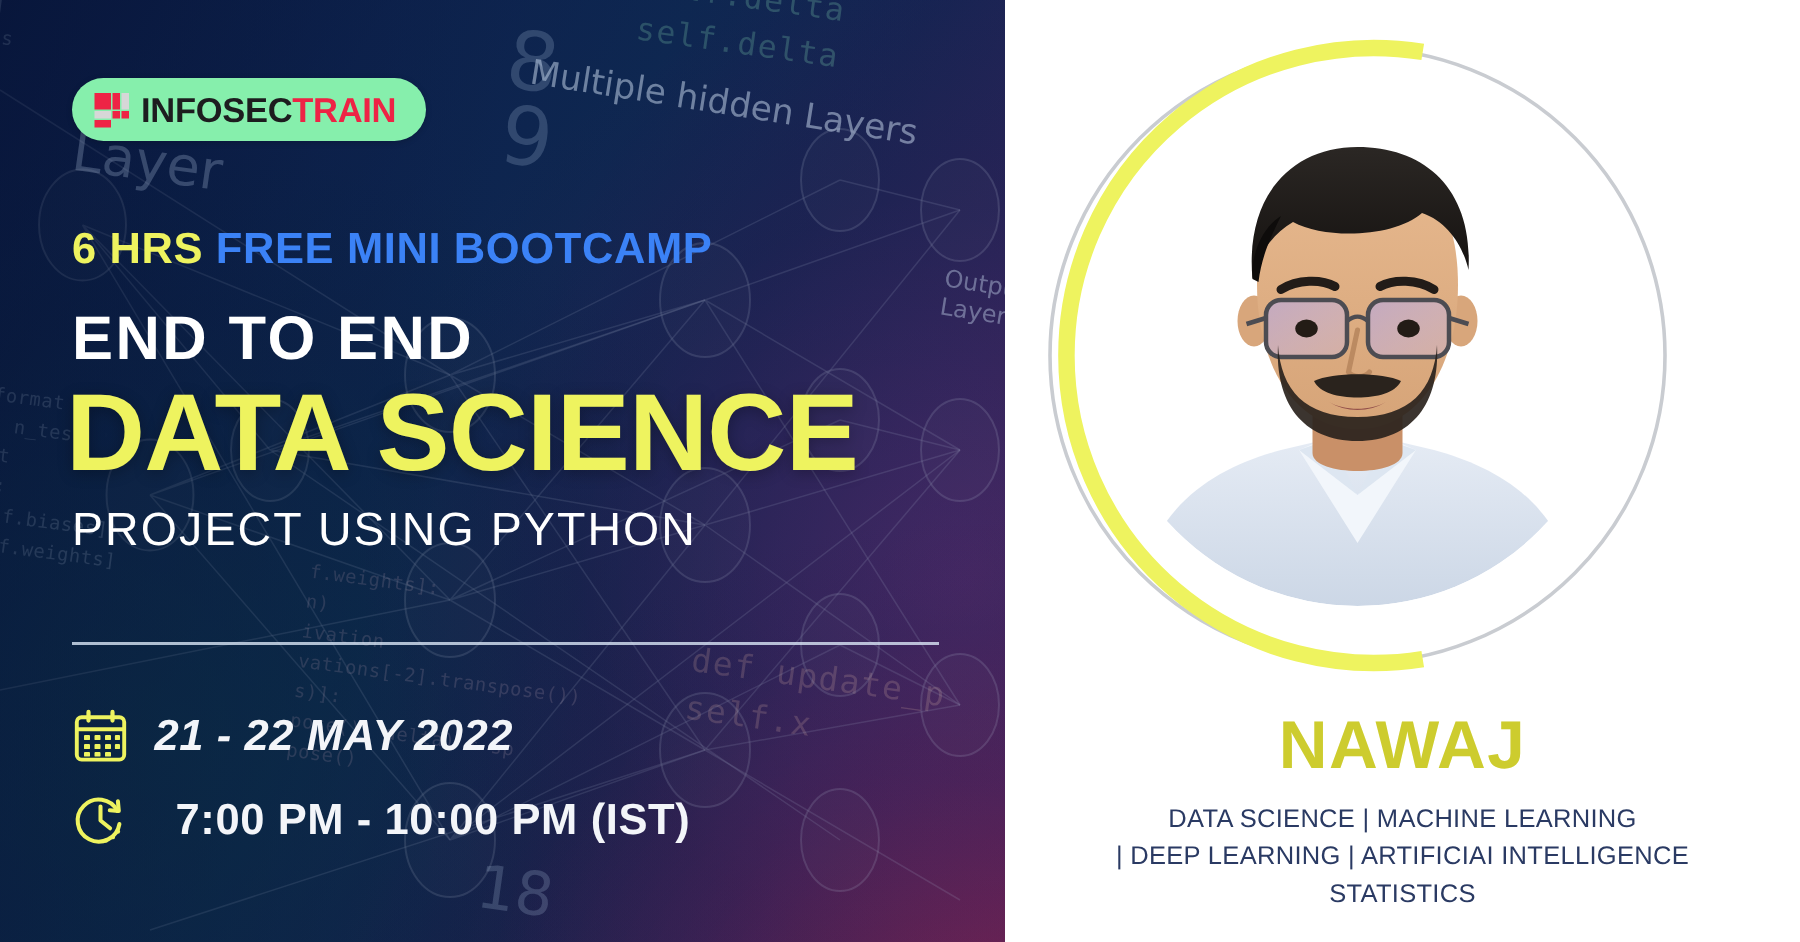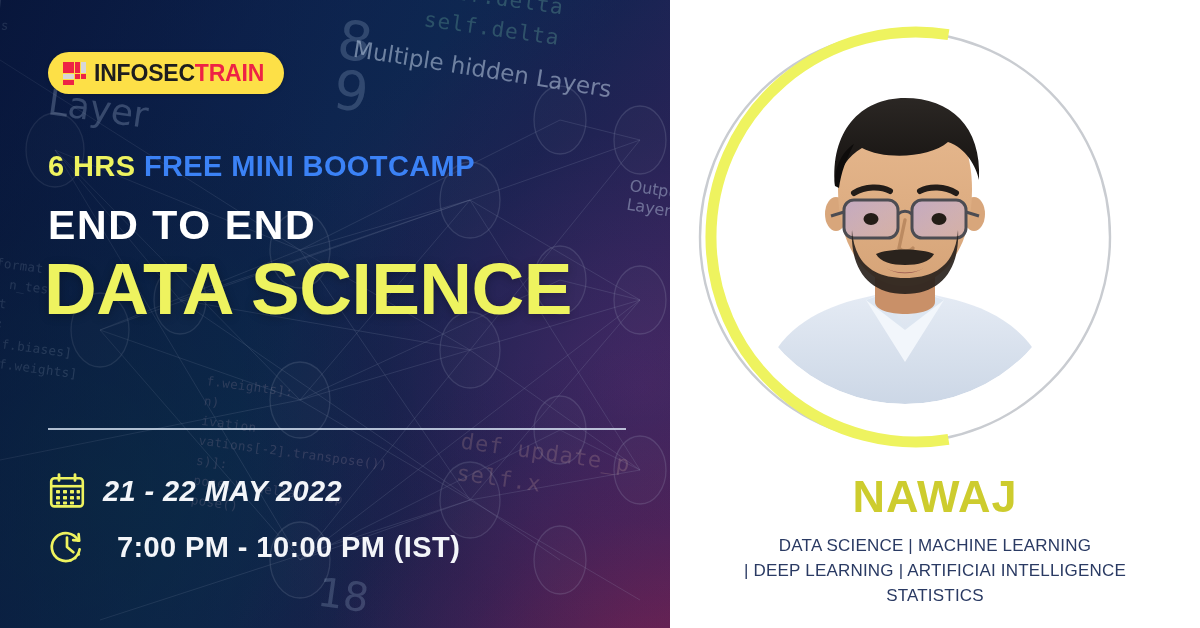--- a/index.html
+++ b/index.html
@@ -91,21 +91,21 @@
     font-family:"DejaVu Sans", sans-serif;
     font-size:16px;
     color:rgba(200,216,238,0.42);
     line-height:19px;
   }
 
   
   .logo-pill {
     position:absolute; left:48px; top:52px;
     height:42px;
-    background:#fde047;
+    background:#86efac;
     border-radius:21px;
     display:flex; align-items:center;
     padding:0 20px 0 15px;
     gap:9px;
     box-shadow:0 1px 4px rgba(0,0,0,0.18);
     z-index:9;
   }
   .logo-mark {
     width:22px; height:22px;
     display:grid;
@@ -336,20 +336,21 @@
     </div>
 
     <div class="content">
 
       <div class="kicker">
         <span class="hrs">6 HRS</span><span class="rest"> FREE MINI BOOTCAMP</span>
       </div>
 
       <div class="line-end">END TO END</div>
       <div class="headline">DATA SCIENCE</div>
+      <div class="subline">PROJECT USING PYTHON</div>
 
       <div class="divider"></div>
 
       <div class="meta-row r1">
         <span class="meta-icon">
           <svg viewBox="0 0 38 38" fill="none">
             <rect x="3.2" y="6.2" width="31.6" height="28.2" rx="3.2" stroke="#eef35f" stroke-width="2.6"></rect>
             <path d="M3.2 14.2 H34.8" stroke="#eef35f" stroke-width="2.6"></path>
             <path d="M11 2.6 V8.4 M27 2.6 V8.4" stroke="#eef35f" stroke-width="2.8" stroke-linecap="round"></path>
             <g fill="#eef35f">

